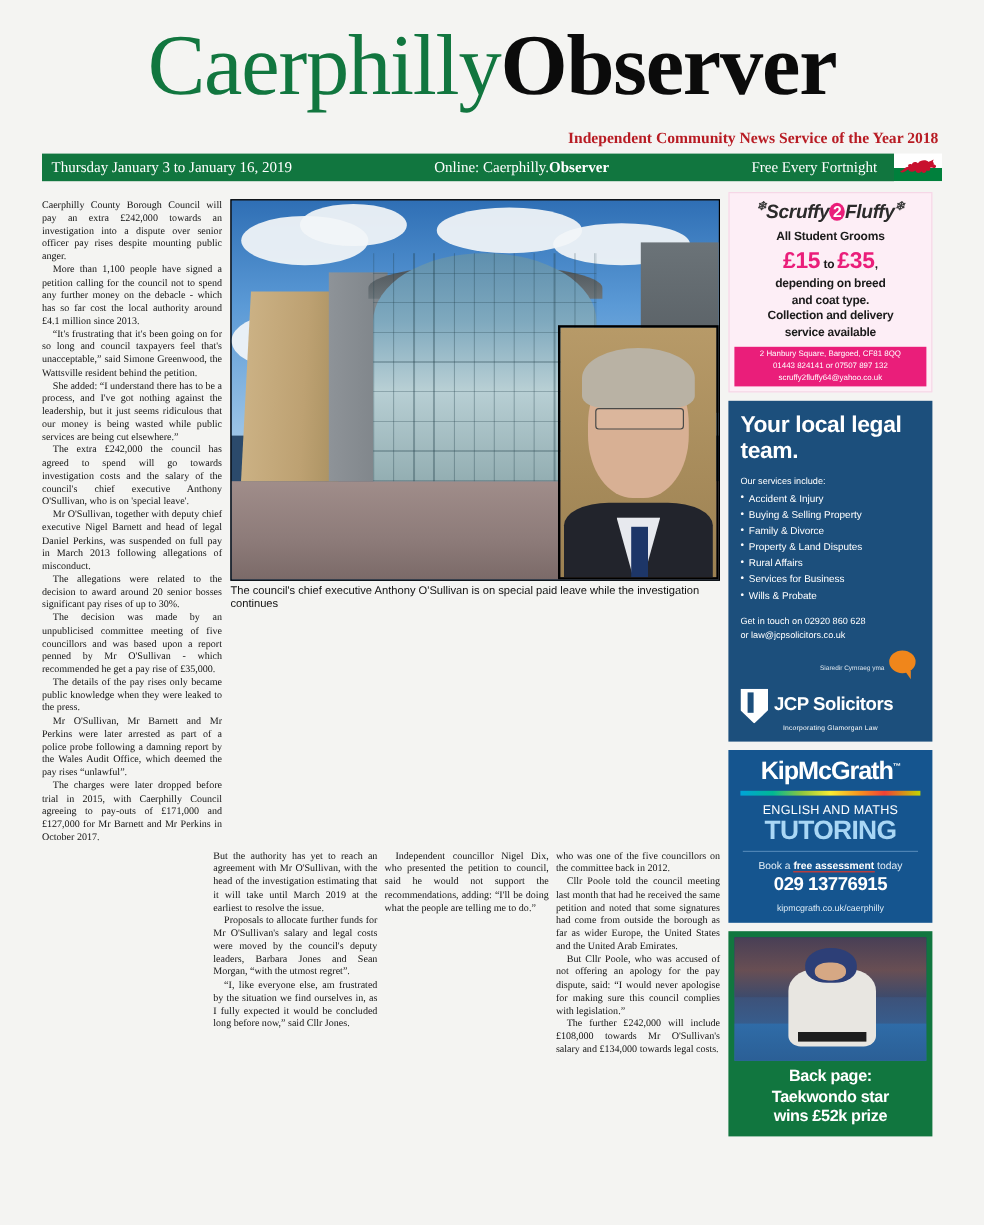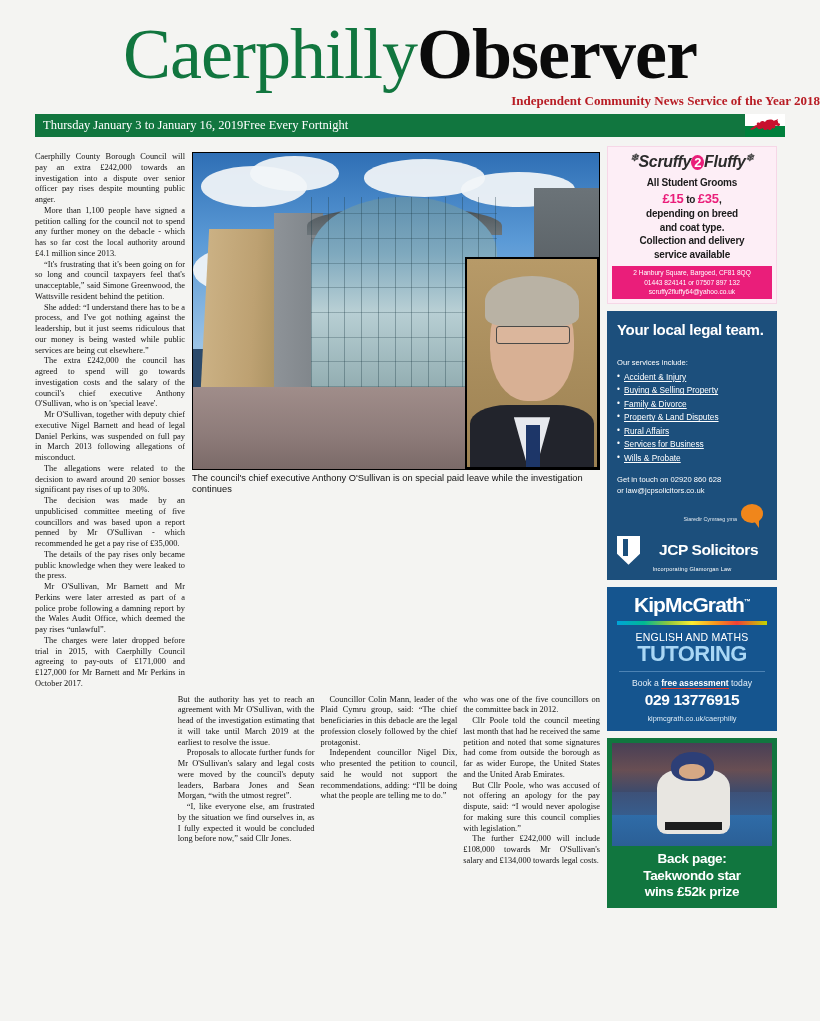--- a/index.html
+++ b/index.html
@@ -36,21 +36,22 @@
   .mh-green {
     color: #11763f;
     font-weight: normal;
   }
   .mh-black {
     color: #0b0b0b;
     font-weight: bold;
   }
   .award-line {
     text-align: right;
-    margin-top: 4px;
+    padding-right: 38px;
+    margin-top: 18px;
     color: #b81c24;
     font-weight: bold;
     font-size: 13px;
     font-family: "Liberation Serif", serif;
   }
 
   
   .infobar-wrap {
     margin: 7px 35px 0 35px;
     height: 23px;
@@ -325,46 +326,46 @@
     vertical-align: super;
   }
   .scruffy-body {
     font-size: 10px;
     font-weight: bold;
     color: #1b1b1b;
     line-height: 1.35;
     margin-top: 5px;
     letter-spacing: -0.2px;
   }
-  .scruffy-price { color: #ea1e7a; font-size: 13px; }
+  .scruffy-price { color: #ea1e7a; font-size: 19px; }
   .scruffy-contact {
     background: #ea1e7a;
     color: #ffffff;
     font-size: 6.6px;
     line-height: 1.45;
     margin-top: 5px;
     padding: 2px 2px;
   }
 
   
   .ad-jcp {
     background: #1c4f7c;
     color: #ffffff;
     padding: 10px 10px 8px 10px;
     font-family: "Liberation Sans", sans-serif;
     box-sizing: border-box;
   }
   .jcp-head {
-    font-size: 15px;
-    font-weight: bold;
-    margin-bottom: 20px;
+    font-size: 19px;
+    font-weight: bold;
+    margin-bottom: 8px;
     letter-spacing: -0.3px;
   }
   .jcp-sub { font-size: 7.6px; margin-bottom: 4px; }
-  .jcp-list { list-style: none; margin: 0; padding: 0; text-decoration: underline; }
+  .jcp-list { list-style: none; margin: 0; padding: 0; }
   .jcp-list li {
     font-size: 8.3px;
     line-height: 1.62;
     position: relative;
     padding-left: 7px;
   }
   .jcp-list li:before {
     content: "\2022";
     position: absolute;
     left: 0;
@@ -396,21 +397,21 @@
   }
   .jcp-welsh {
     position: absolute;
     right: 30px; top: 12px;
     font-size: 5.4px;
     color: #dfe7ee;
   }
   .jcp-logo-row {
     display: flex;
     align-items: center;
-    gap: 19px;
+    gap: 5px;
     margin-top: 2px;
   }
   .jcp-shield {
     width: 23px; height: 29px;
     background: #ffffff;
     clip-path: polygon(0 0, 100% 0, 100% 62%, 50% 100%, 0 62%);
     position: relative;
     flex: 0 0 23px;
   }
   .jcp-shield:after {
@@ -528,20 +529,21 @@
 <div class="page">
 
   <div class="masthead">
     <div class="masthead-title"><span class="mh-green">Caerphilly</span><span class="mh-black">Observer</span></div>
     <div class="award-line">Independent Community News Service of the Year 2018</div>
   </div>
 
   <div class="infobar-wrap">
     <div class="infobar">
       <span class="ib-left">Thursday January 3 to January 16, 2019</span>
+      <span class="ib-mid"><span>Online: Caerphilly.</span><b>Observer</b></span>
       <span class="ib-right">Free Every Fortnight</span>
     </div>
     <div class="flag">
       <div class="flag-top"></div>
       <div class="flag-bot"></div>
       <svg width="34" height="19" viewBox="0 0 34 19">
         <path d="M2 13 C5 12, 6 9, 9 9 C8 7, 10 6, 12 7 C12 5, 15 4, 17 6 C19 3, 24 3, 26 5 C28 4, 31 5, 30 7 C32 7, 33 9, 31 10 C29 10, 28 9, 27 10 C28 12, 26 13, 24 12 C24 14, 21 15, 20 13 C18 15, 15 14, 15 12 C12 14, 9 13, 9 11 C6 13, 4 15, 2 13 Z" fill="#c8102e"></path>
         <path d="M26 5 L30 3 L29 6 Z" fill="#c8102e"></path>
       </svg>
     </div>
@@ -605,21 +607,20 @@
         <div class="lc">
           <div class="body-text">
             <p class="first">But the authority has yet to reach an agreement with Mr O'Sullivan, with the head of the investigation estimating that it will take until March 2019 at the earliest to resolve the issue.</p>
             <p>Proposals to allocate further funds for Mr O'Sullivan's salary and legal costs were moved by the council's deputy leaders, Barbara Jones and Sean Morgan, “with the utmost regret”.</p>
             <p>“I, like everyone else, am frustrated by the situation we find ourselves in, as I fully expected it would be concluded long before now,” said Cllr Jones.</p>
 
           </div>
         </div>
         <div class="lc">
           <div class="body-text">
-            <p>Councillor Colin Mann, leader of the Plaid Cymru group, said: “The chief beneficiaries in this debacle are the legal profession closely followed by the chief protagonist.</p>
             <p>Independent councillor Nigel Dix, who presented the petition to council, said he would not support the recommendations, adding: “I'll be doing what the people are telling me to do.”</p>
 
           </div>
         </div>
         <div class="lc">
           <div class="body-text">
             <p class="first">who was one of the five councillors on the committee back in 2012.</p>
             <p>Cllr Poole told the council meeting last month that had he received the same petition and noted that some signatures had come from outside the borough as far as wider Europe, the United States and the United Arab Emirates.</p>
             <p>But Cllr Poole, who was accused of not offering an apology for the pay dispute, said: “I would never apologise for making sure this council complies with legislation.”</p>
             <p>The further £242,000 will include £108,000 towards Mr O'Sullivan's salary and £134,000 towards legal costs.</p>

